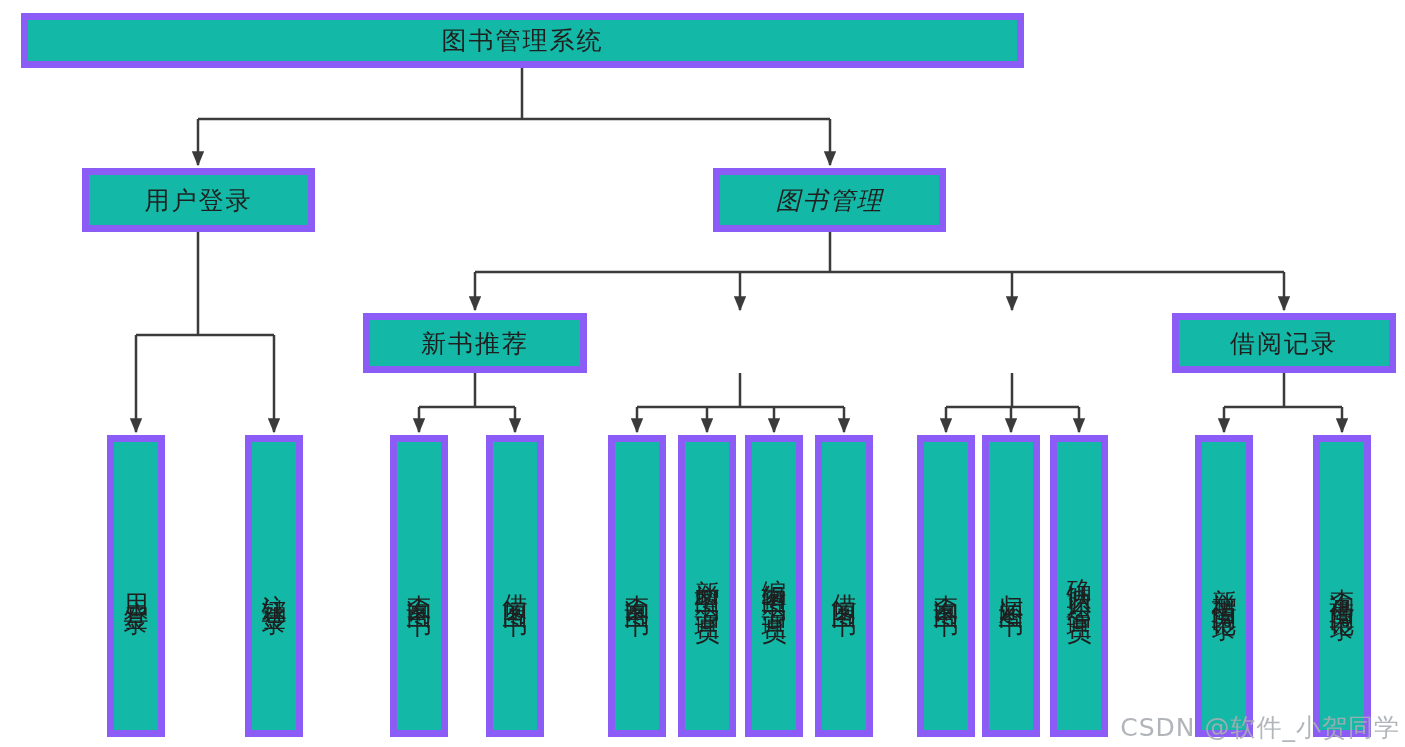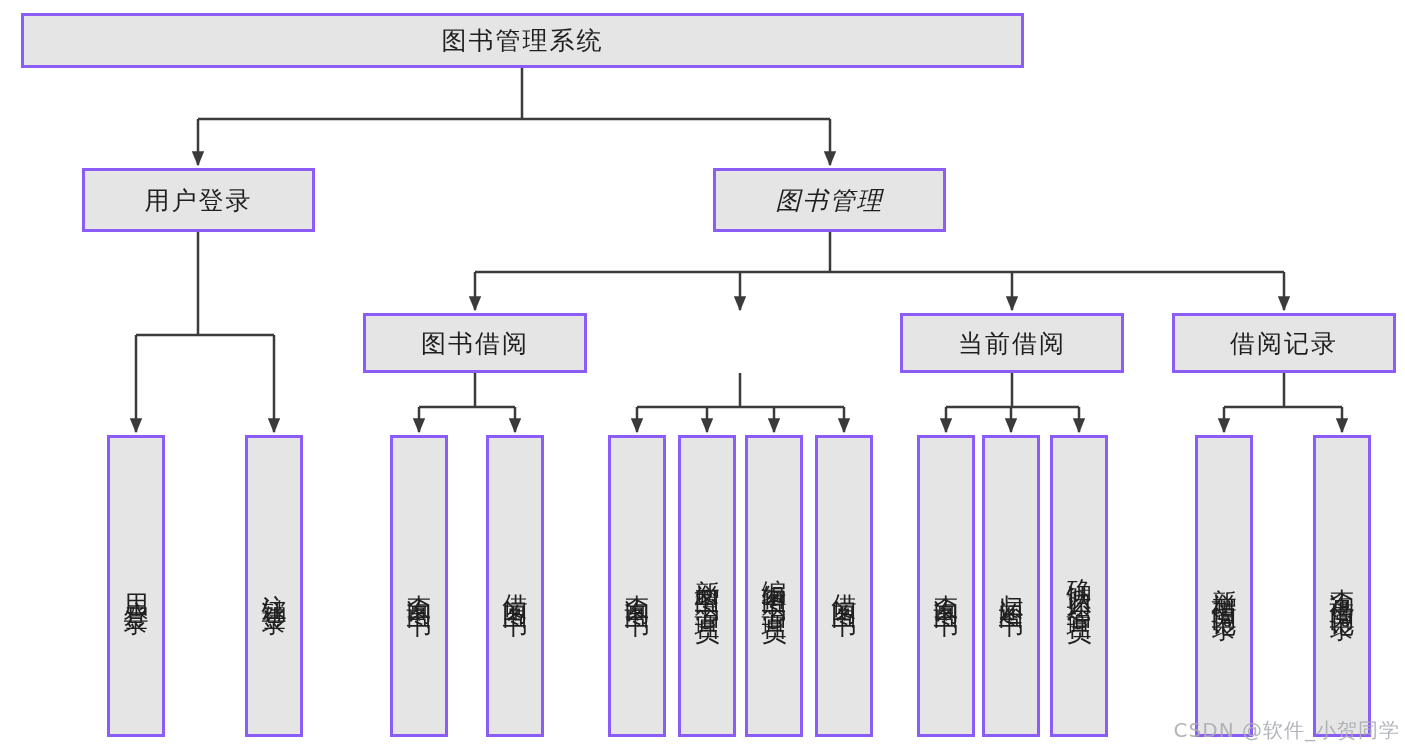--- a/index.html
+++ b/index.html
@@ -7,33 +7,33 @@
     position:relative;
     width:1405px;height:747px;
     background:#ffffff;
     font-family:"DejaVu Sans","Liberation Sans",sans-serif;
     overflow:hidden;
   }
   .connectors{position:absolute;left:0;top:0;width:1405px;height:747px;}
   .connectors path{stroke:#3b3b3b;stroke-width:2.5;fill:none;}
   .box{
     position:absolute;box-sizing:border-box;
-    border:3px solid #8b5cf6;background:#e5e5e5;
+    border:7px solid #8b5cf6;background:#14b8a6;
     display:flex;align-items:center;justify-content:center;
     color:#1f1f1f;
   }
   .h-box span{font-size:25px;letter-spacing:2px;white-space:nowrap;}
   .v-box span{
     writing-mode:vertical-rl;
     font-size:25px;letter-spacing:6px;line-height:1;
     white-space:nowrap;
   }
   .watermark{
     position:absolute;right:5px;bottom:3px;
-    font-size:20px;color:rgba(168,173,178,0.9);
+    font-size:25px;color:rgba(168,173,178,0.9);
     letter-spacing:1px;white-space:nowrap;z-index:5;margin-left:40px;
   }
 </style>
 </head>
 <body>
 
 <div class="canvas">
 
   <svg class="connectors" viewBox="0 0 1405 747" xmlns="http://www.w3.org/2000/svg">
     <defs>
@@ -81,24 +81,21 @@
   </div>
 
   <div class="box h-box" style="left:82px;top:168px;width:233px;height:64px;">
     <span>用户登录</span>
   </div>
   <div class="box h-box" style="left:713px;top:168px;width:233px;height:64px;font-style:italic;">
     <span>图书管理</span>
   </div>
 
   <div class="box h-box" style="left:363px;top:313px;width:224px;height:60px;">
-    <span>图书借阅</span>
-  </div>
-  <div class="box h-box" style="left:900px;top:313px;width:224px;height:60px;">
-    <span>当前借阅</span>
+    <span>新书推荐</span>
   </div>
   <div class="box h-box" style="left:1172px;top:313px;width:224px;height:60px;font-family:Liberation Serif, serif;">
     <span>借阅记录</span>
   </div>
 
   <div class="box v-box" style="left:107px;top:435px;width:58px;height:302px;">
     <span>用户登录</span>
   </div>
   <div class="box v-box" style="left:245px;top:435px;width:58px;height:302px;">
     <span>注销登录</span>

